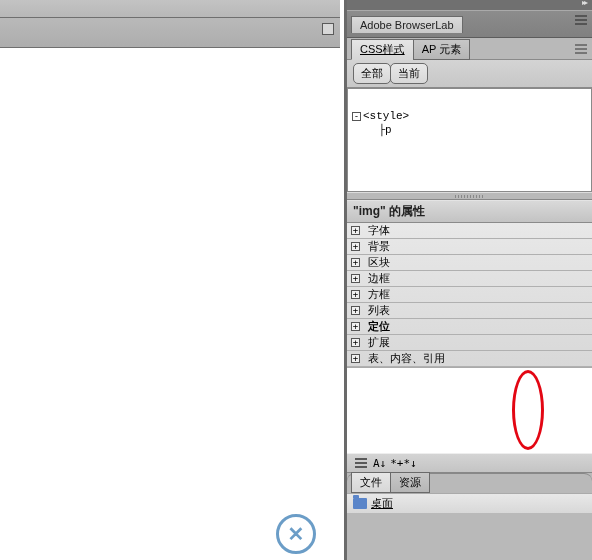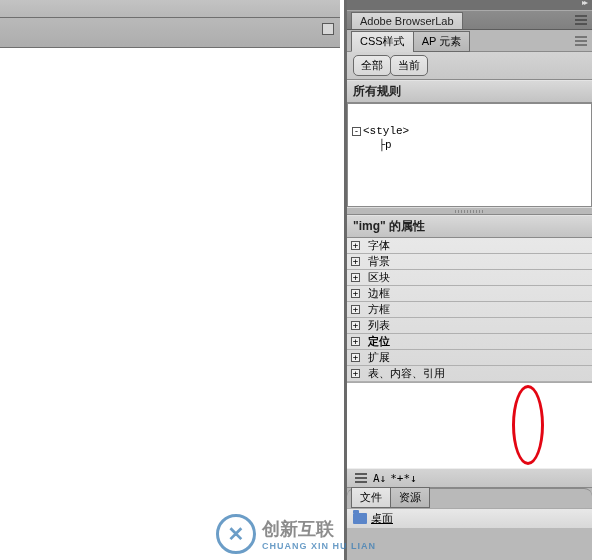--- a/index.html
+++ b/index.html
@@ -54,26 +54,26 @@
 }
 .collapse-bar::after {
   content: "▸▸";
   position: absolute;
   right: 6px; top: -2px;
   font-size: 8px;
   color: #ddd;
   letter-spacing: -2px;
 }
 .panel-header {
-  height: 20px;
+  height: 28px;
   background: linear-gradient(#8c8c8c,#808080);
   border-top: 1px solid #aaa;
   border-bottom: 1px solid #5c5c5c;
   display: flex;
-  align-items: flex-start;
+  align-items: center;
   position: relative;
 }
 .panel-tab {
   background: linear-gradient(#dadada,#c9c9c9);
   border: 1px solid #6a6a6a;
   border-bottom: none;
   padding: 2px 8px;
   margin-left: 4px;
   margin-top: 1px;
   font-size: 11px;
@@ -99,20 +99,21 @@
   padding: 2px 8px;
   font-size: 11px;
   background: linear-gradient(#c7c7c7,#b6b6b6);
   margin-right: -1px;
   position: relative;
   bottom: -1px;
 }
 .subtab.active {
   background: linear-gradient(#e6e6e6,#d7d7d7);
   border-bottom: 1px solid #d7d7d7;
+  text-decoration: underline;
 }
 .mode-row {
   height: 28px;
   background: linear-gradient(#d4d4d4,#c7c7c7);
   display: flex;
   align-items: center;
   padding-left: 6px;
   border-bottom: 1px solid #8a8a8a;
 }
 .mode-btn {
@@ -306,21 +307,20 @@
           <path d="M1 1h12M1 5h12M1 9h12" stroke="#333" stroke-width="1"></path>
         </svg>
     </div>
   </div>
 
   <div class="mode-row">
     <div class="mode-btn">全部</div>
     <div class="mode-btn">当前</div>
   </div>
 
-  <div class="section-header">所有规则</div>
 
   <div class="rules-box">
     <div class="tree-row"><span class="toggle-box">-</span><span>&lt;style&gt;</span></div>
     <div class="tree-row">    ├<span>p</span></div>
   </div>
 
   <div class="drag-strip"></div>
 
   <div class="section-header">"img" 的属性</div>
 
@@ -383,17 +383,13 @@
   </div>
 
   <div class="desktop-row">
     <span class="folder-icon"></span>
     <span>桌面</span>
   </div>
 </div>
 
 <div class="watermark">
   <div class="wm-logo">✕</div>
-  <div class="wm-text">
-    <span>创新互联</span>
-    <small>CHUANG XIN HU LIAN</small>
-  </div>
 </div>
 
 </body></html>

